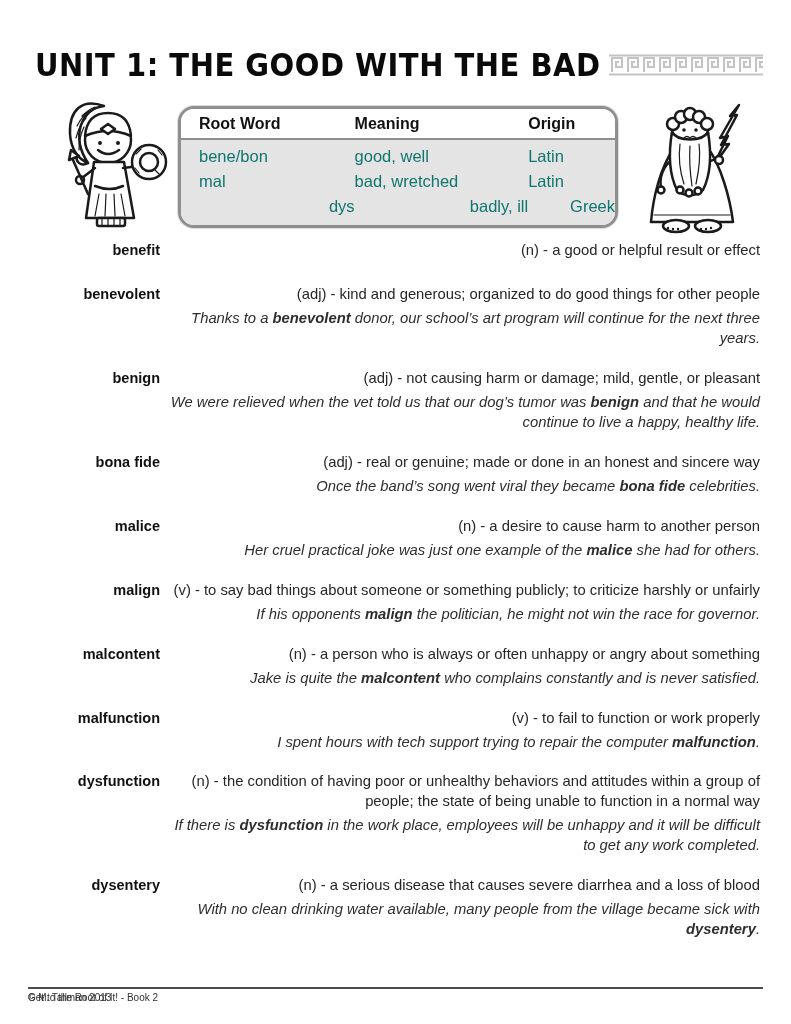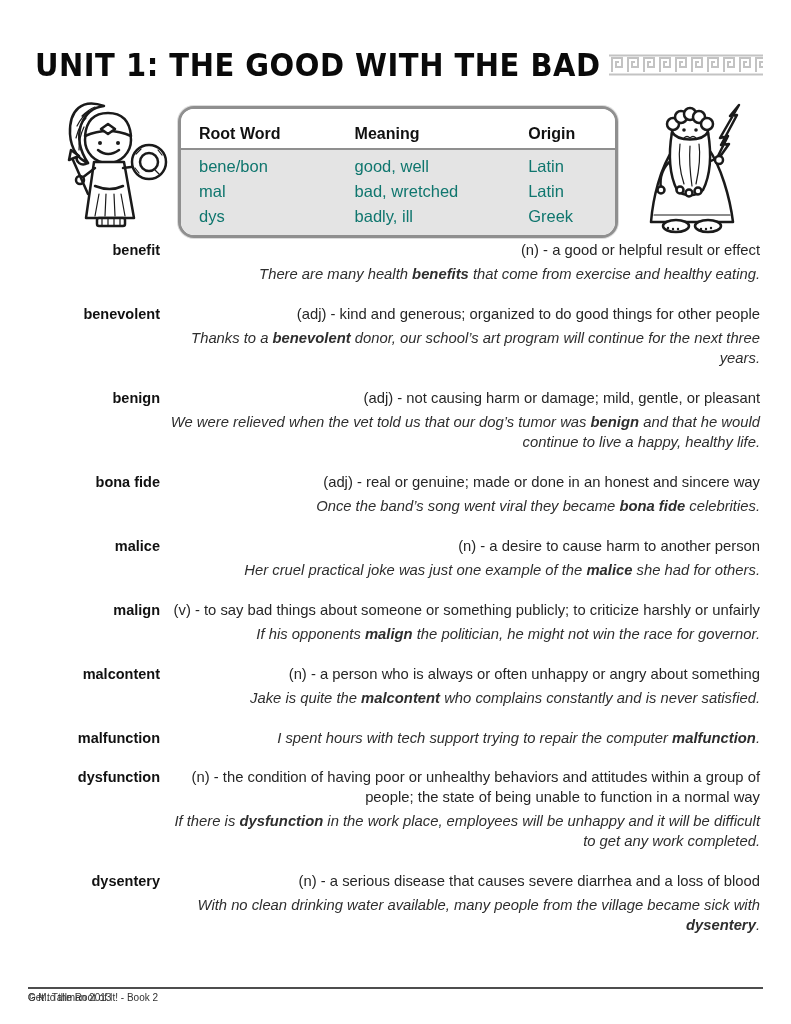--- a/index.html
+++ b/index.html
@@ -16,27 +16,27 @@
   
   .illustration { position:absolute; }
   .illustration-left { top:76px; left:42px; width:132px; height:142px; }
   .illustration-right { top:84px; left:626px; width:142px; height:134px; }
 
   .table-wrap { position:absolute; top:88px; left:178px; width:440px;
                 border:3px solid #8f8f8f; border-radius:16px; overflow:hidden;
                 box-shadow:0 0 0 1px #dcdcdc; background:#fff; }
   table.root-table { width:100%; border-collapse:collapse; }
   .root-table th { text-align:left; font-weight:bold; font-size:16px; color:#111;
-                   background:#fff; padding:16px 0 5px; border-bottom:2px solid #8f8f8f; }
+                   background:#fff; padding:6px 0 5px; border-bottom:2px solid #8f8f8f; }
   .root-table td { text-align:left; font-size:16.5px; color:#0f766e; background:#e4e4e4; padding:3px 0; }
   .root-table th:nth-child(1), .root-table td:nth-child(1) { width:40%; padding-left:18px; }
   .root-table th:nth-child(2), .root-table td:nth-child(2) { width:40%; }
   .root-table th:nth-child(3), .root-table td:nth-child(3) { width:20%; }
   .root-table tbody tr:first-child td { padding-top:7px; }
-  .root-table tbody tr:last-child td { padding-bottom:9px; }
+  .root-table tbody tr:last-child td { padding-bottom:9px;text-align:right; }
 
   
   .entries { position:absolute; top:223px; left:38px; width:722px;text-align:right; }
   .entry { display:grid; grid-template-columns:122px 1fr; margin-bottom:20px; }
   .entry-term { font-weight:bold; font-size:14.5px; color:#111; padding-top:1px; }
   .entry-body { font-size:14.8px; line-height:1.35; color:#262626; max-width:600px; }
   .entry-definition { margin-bottom:4px; }
   .entry-example { font-style:italic; color:#2e2e2e; }
   .entry-example b { font-weight:bold; }
 
@@ -153,21 +153,20 @@
     <circle cx="75" cy="127" r="1.2" fill="#1a1a1a"></circle>
       <circle cx="80" cy="127" r="1.2" fill="#1a1a1a"></circle>
       <circle cx="85" cy="126" r="1.2" fill="#1a1a1a"></circle>
   </svg>
 
   <div class="entries">
     <div class="entry">
       <div class="entry-term">benefit</div>
       <div class="entry-body">
         <div class="entry-definition">(n) - a good or helpful result or effect</div>
-        <div class="entry-example"><span>There are many health </span><b>benefits</b><span> that come from exercise and healthy eating.</span></div>
       </div>
     </div>
 
     <div class="entry">
       <div class="entry-term">benevolent</div>
       <div class="entry-body">
         <div class="entry-definition">(adj) - kind and generous; organized to do good things for other people</div>
         <div class="entry-example"><span>Thanks to a </span><b>benevolent</b><span> donor, our school’s art program will continue for the next three years.</span></div>
       </div>
     </div>
@@ -208,20 +207,21 @@
       <div class="entry-term">malcontent</div>
       <div class="entry-body">
         <div class="entry-definition">(n) - a person who is always or often unhappy or angry about something</div>
         <div class="entry-example"><span>Jake is quite the </span><b>malcontent</b><span> who complains constantly and is never satisfied.</span></div>
       </div>
     </div>
 
     <div class="entry">
       <div class="entry-term">malfunction</div>
       <div class="entry-body">
+        <div class="entry-definition">(v) - to fail to function or work properly</div>
         <div class="entry-example"><span>I spent hours with tech support trying to repair the computer </span><b>malfunction</b><span>.</span></div>
       </div>
     </div>
 
     <div class="entry">
       <div class="entry-term">dysfunction</div>
       <div class="entry-body">
         <div class="entry-definition">(n) - the condition of having poor or unhealthy behaviors and attitudes within a group of people; the state of being unable to function in a normal way</div>
         <div class="entry-example"><span>If there is </span><b>dysfunction</b><span> in the work place, employees will be unhappy and it will be difficult to get any work completed.</span></div>
       </div>

